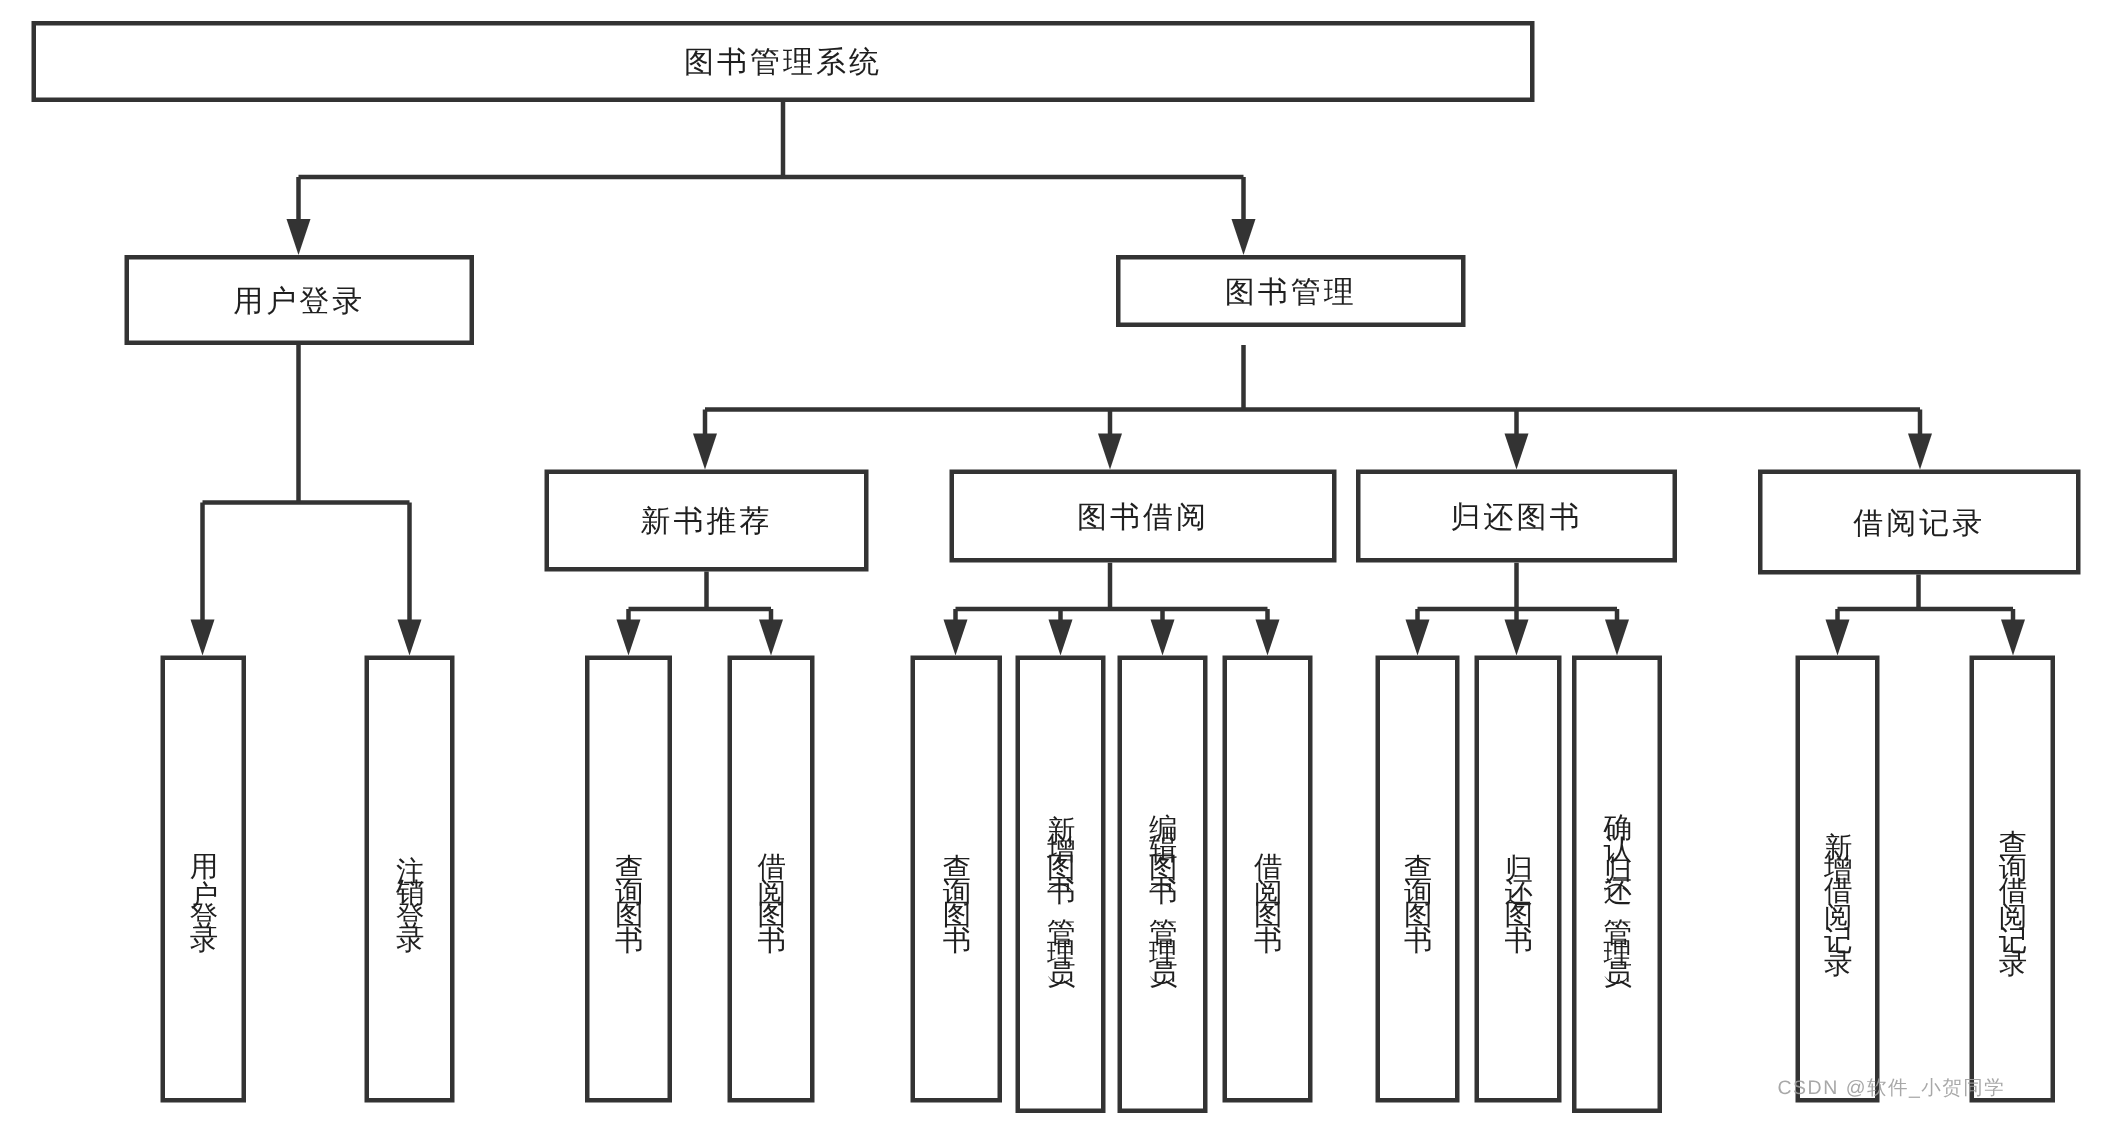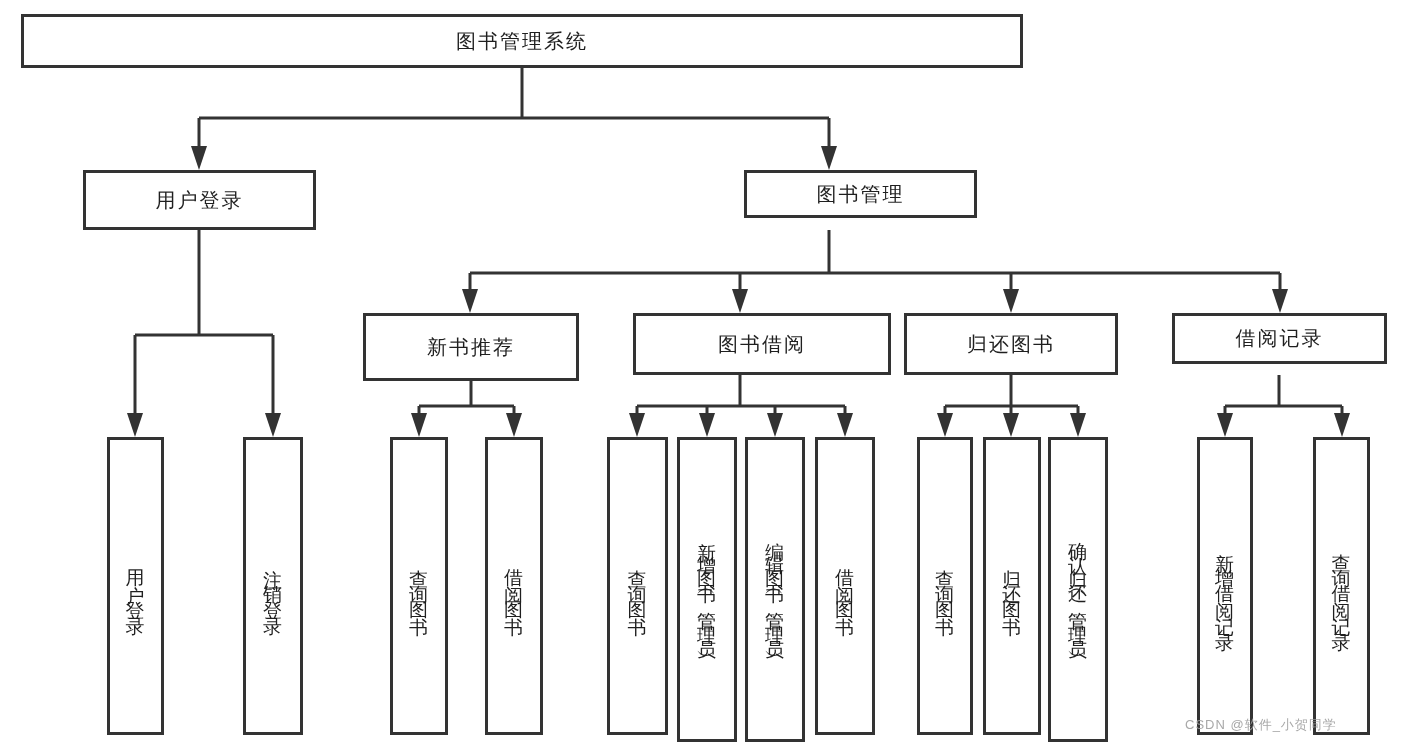--- a/index.html
+++ b/index.html
@@ -146,21 +146,21 @@
 
   <div class="node" style="left:363px; top:313px; width:216px; height:68px;">
     <span>新书推荐</span>
   </div>
   <div class="node" style="left:633px; top:313px; width:258px; height:62px;">
     <span>图书借阅</span>
   </div>
   <div class="node" style="left:904px; top:313px; width:214px; height:62px;">
     <span>归还图书</span>
   </div>
-  <div class="node" style="left:1172px; top:313px; width:215px; height:51px;">
+  <div class="node" style="left:1172px; top:313px; width:215px; height:70px;">
     <span>借阅记录</span>
   </div>
 
   <div class="leaf" style="left:107px; top:437px; width:57px; height:298px;">
     <span>用户登录</span>
   </div>
   <div class="leaf" style="left:243px; top:437px; width:60px; height:298px;">
     <span>注销登录</span>
   </div>
 

